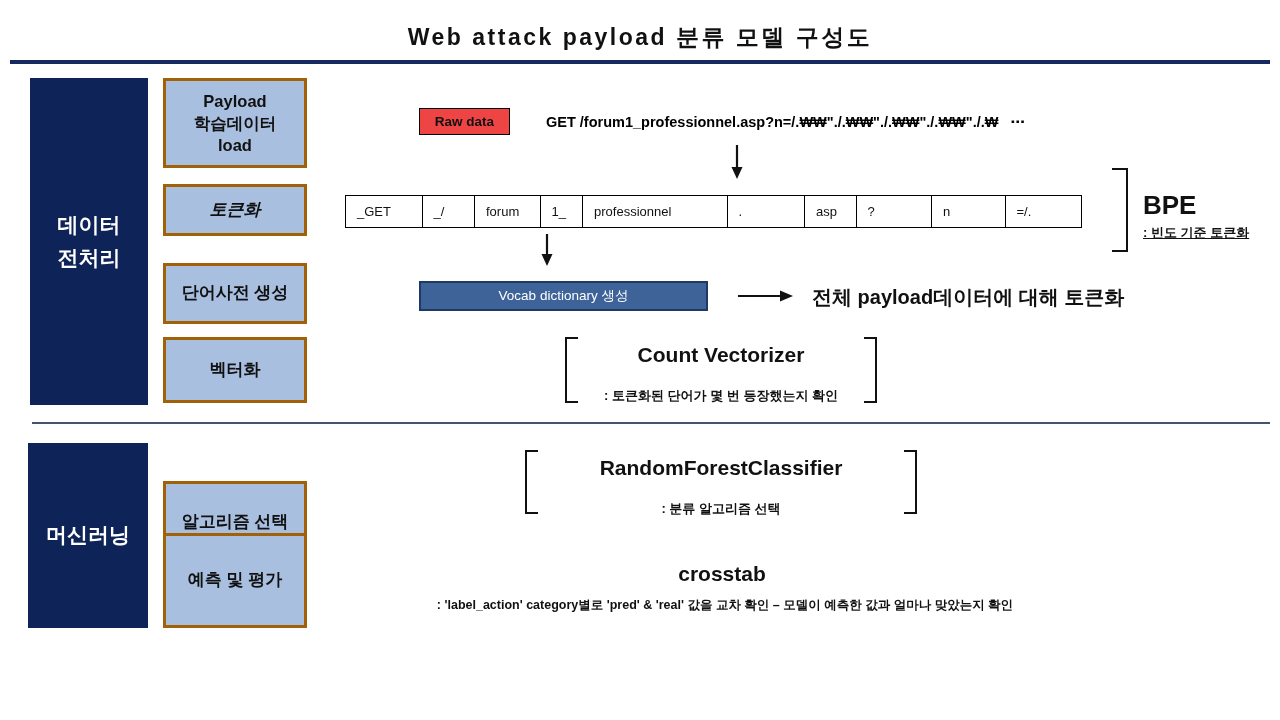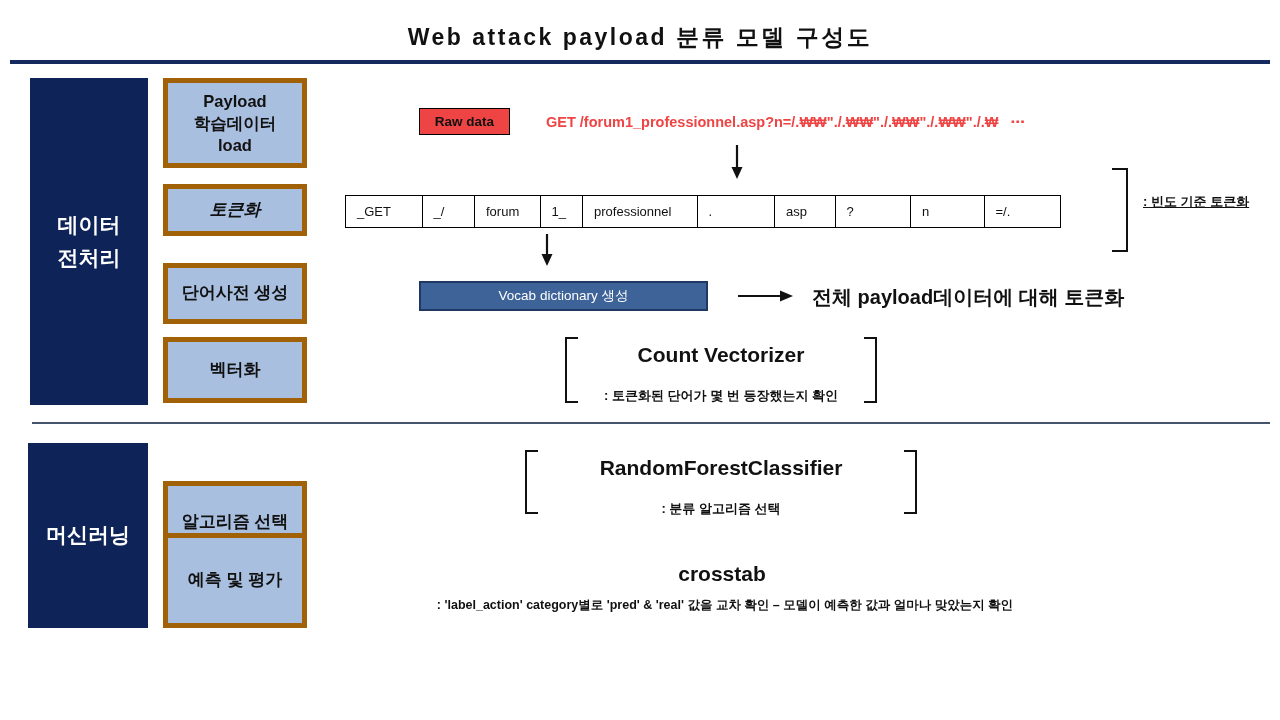--- a/index.html
+++ b/index.html
@@ -9,26 +9,26 @@
 
   .abs{position:absolute;}
 
   .page-title{left:0;top:22px;width:1280px;text-align:center;font-size:23px;font-weight:700;
     letter-spacing:2.5px;color:#111;}
   .title-line{left:10px;top:60px;width:1260px;height:4px;background:#152a5e;}
   .section-divider{left:32px;top:422px;width:1238px;height:2px;background:#44546a;}
 
   .dark-box{background:#0e2357;color:#fff;display:flex;align-items:center;justify-content:center;
     text-align:center;font-weight:700;font-size:21px;line-height:1.55;white-space:pre-line;}
-  .step-box{background:#a9bfe0;border:5px solid #a16207;color:#111;display:flex;align-items:center;
+  .step-box{background:#a9bfe0;border:3px solid #a16207;color:#111;display:flex;align-items:center;
     justify-content:center;text-align:center;font-weight:700;font-size:17px;line-height:1.35;white-space:pre-line;}
 
   .raw-box{left:419px;top:108px;width:91px;height:27px;border:1.5px solid #000;background:#ef4444;
     display:flex;align-items:center;justify-content:center;font-size:13.5px;font-weight:600;}
-  .raw-text{left:546px;top:114px;font-size:14.5px;font-weight:600;color:#ef4444;white-space:nowrap;}
+  .raw-text{left:546px;top:114px;font-size:14.5px;font-weight:600;color:#000000;white-space:nowrap;}
   .raw-ellipsis{margin-left:12px;font-weight:700;}
 
   .token-table{left:345px;top:195px;display:flex;}
   .token-cell{height:33px;border:1.5px solid #000;margin-left:-1.5px;background:#fff;
     display:flex;align-items:center;padding-left:11px;font-size:13px;font-weight:500;white-space:nowrap;}
   .token-cell:first-child{margin-left:0;}
 
   .bracket{border-color:#111;border-style:solid;}
   .bracket-right{border-width:2.5px 2.5px 2.5px 0;}
   .bracket-left{border-width:2.5px 0 2.5px 2.5px;}
@@ -89,30 +89,31 @@
   <svg class="abs" style="left:729px;top:145px;" width="16" height="34">
     <line x1="8" y1="0" x2="8" y2="23"></line>
     <polygon points="2.5,22 13.5,22 8,34"></polygon>
   </svg>
 
   <div class="abs token-table">
     <div class="token-cell" style="width:78px;">_GET</div>
     <div class="token-cell" style="width:54px;">_/</div>
     <div class="token-cell" style="width:67px;">forum</div>
     <div class="token-cell" style="width:44px;">1_</div>
-    <div class="token-cell" style="width:116px;">professionnel</div>
+    <div class="token-cell" style="width:146px;">professionnel</div>
     <div class="token-cell" style="width:79px;">.</div>
-    <div class="token-cell" style="width:62px;">asp</div>
+    <div class="token-cell" style="width:53px;">asp</div>
     <div class="token-cell" style="width:77px;">?</div>
     <div class="token-cell" style="width:75px;">n</div>
     <div class="token-cell" style="width:77px;">=/.</div>
   </div>
 
   <div class="abs bracket bracket-right" style="left:1112px;top:168px;width:16px;height:84px;"></div>
   <div class="abs bpe-block">
+    <div class="bpe-title">BPE</div>
     <div class="bpe-sub">: 빈도 기준 토큰화</div>
   </div>
 
   <svg class="abs" style="left:539px;top:234px;" width="16" height="32">
     <line x1="8" y1="0" x2="8" y2="21"></line>
     <polygon points="2.5,20 13.5,20 8,32"></polygon>
   </svg>
 
   <div class="abs vocab-box">Vocab dictionary 생성</div>
   <svg class="abs" style="left:738px;top:288px;" width="56" height="16">

